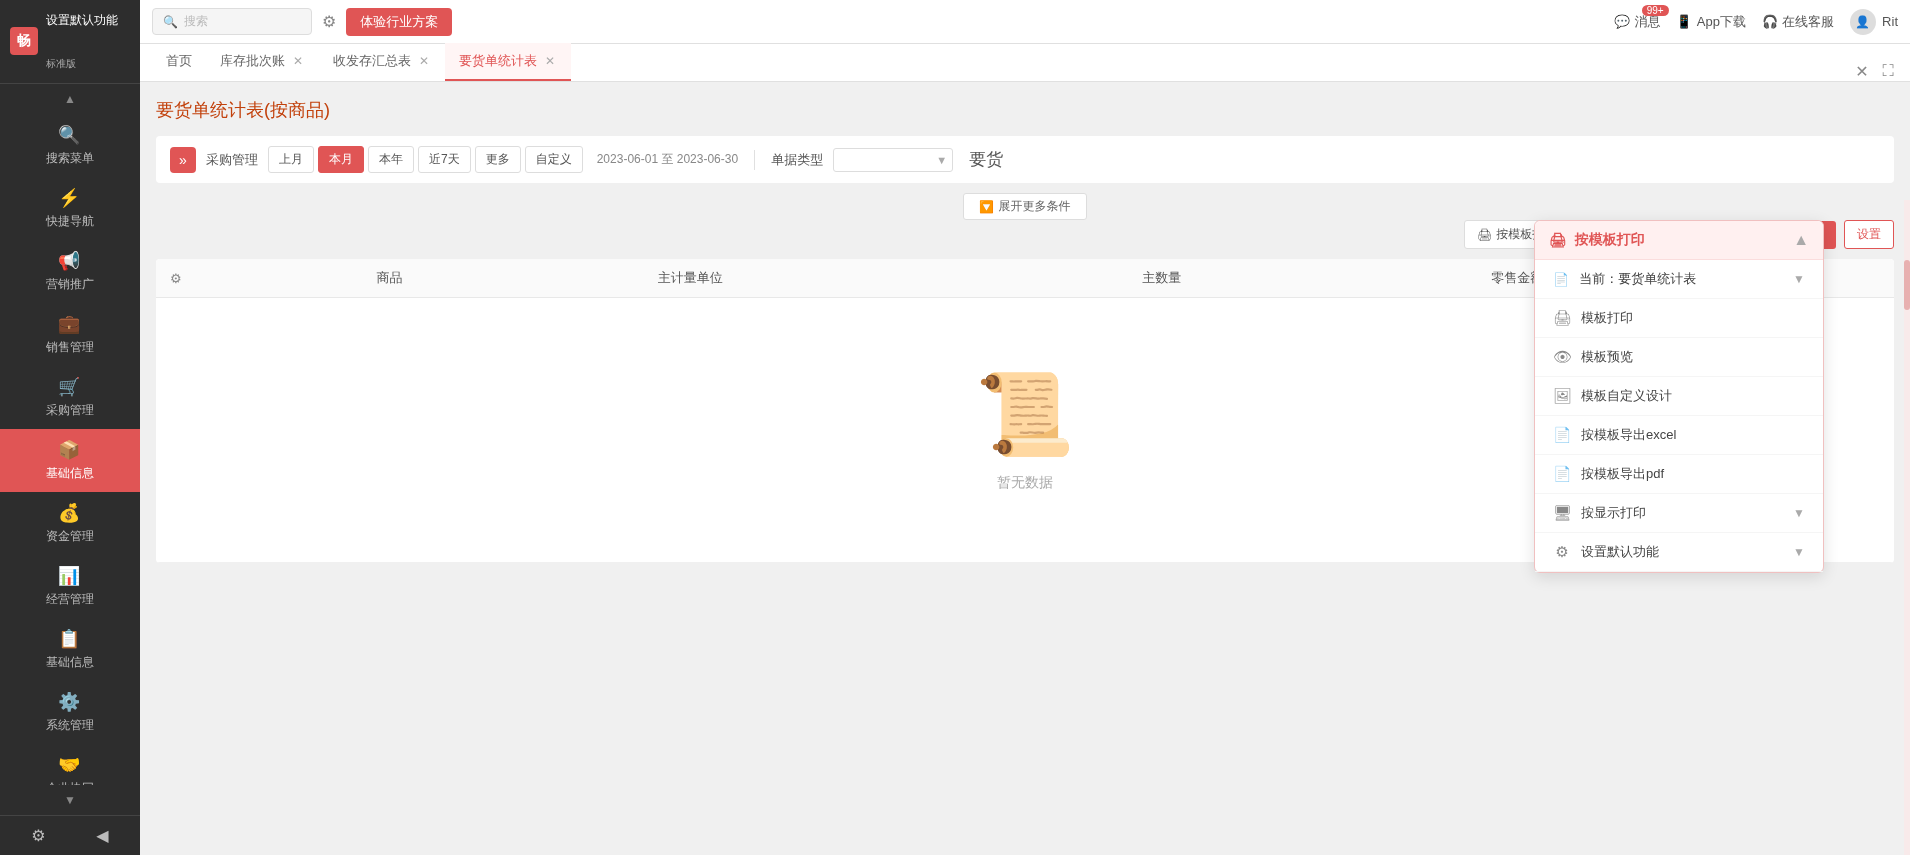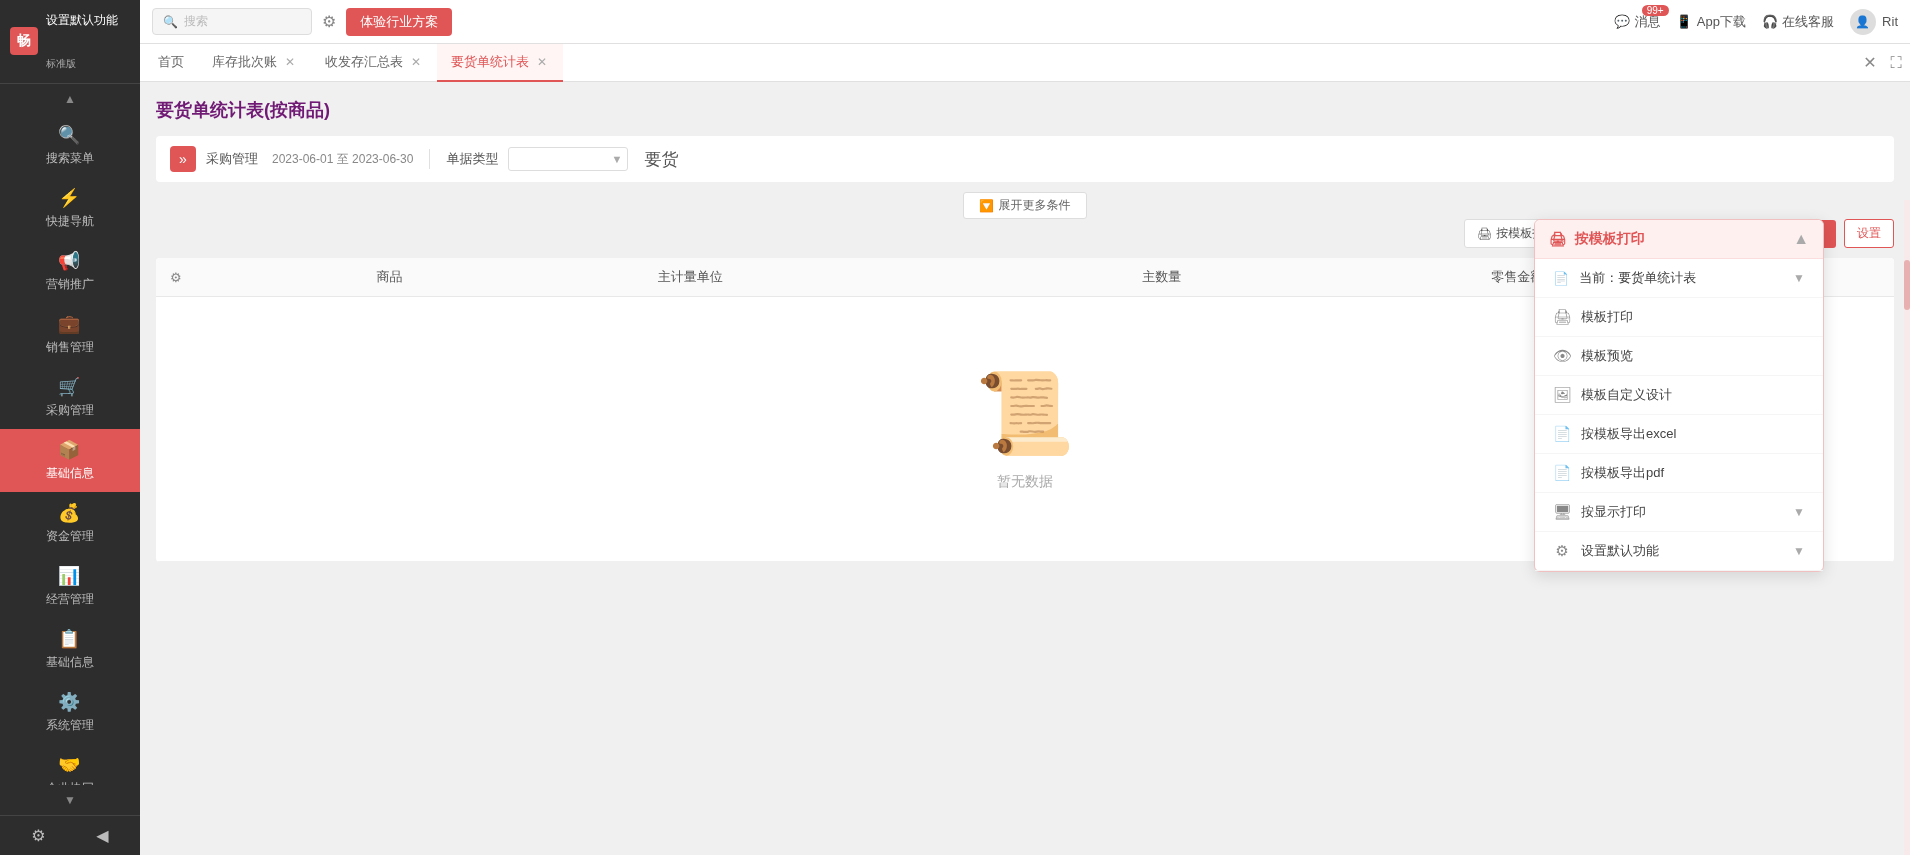--- a/index.html
+++ b/index.html
@@ -31,30 +31,30 @@
     .topbar-gear { color: #888; font-size: 16px; cursor: pointer; }
     .topbar-trial { background: #e05555; color: #fff; border: none; border-radius: 4px; padding: 5px 14px; font-size: 13px; cursor: pointer; }
     .topbar-spacer { flex: 1; }
     .topbar-right { display: flex; align-items: center; gap: 16px; }
     .topbar-badge { position: relative; display: flex; align-items: center; gap: 4px; color: #555; font-size: 13px; cursor: pointer; }
     .badge-red { background: #e05555; color: #fff; border-radius: 8px; font-size: 10px; padding: 0 5px; position: absolute; top: -8px; right: -8px; }
     .topbar-user { display: flex; align-items: center; gap: 6px; color: #555; cursor: pointer; }
     .user-avatar { width: 26px; height: 26px; background: #ddd; border-radius: 50%; display: flex; align-items: center; justify-content: center; font-size: 12px; color: #888; }
 
     
-    .tabs { display: flex; align-items: center; background: #fff; border-bottom: 1px solid #e0e0e0; padding: 0 4px; height: 38px; flex-shrink: 0; }
+    .tabs { display: flex; align-items: flex-end; background: #fff; border-bottom: 1px solid #e0e0e0; padding: 0 12px; height: 38px; flex-shrink: 0; }
     .tab { display: flex; align-items: center; gap: 6px; padding: 0 14px; height: 38px; font-size: 13px; color: #666; cursor: pointer; border-bottom: 2px solid transparent; position: relative; white-space: nowrap; }
     .tab.active { color: #e05555; border-bottom: 2px solid #e05555; background: #fff5f5; }
     .tab-close { font-size: 12px; color: #aaa; cursor: pointer; display: flex; align-items: center; justify-content: center; width: 14px; height: 14px; border-radius: 50%; }
     .tab-window-btns { margin-left: auto; display: flex; gap: 8px; align-items: center; }
     .win-btn { width: 20px; height: 20px; border: none; background: none; cursor: pointer; font-size: 16px; color: #888; display: flex; align-items: center; justify-content: center; }
 
     
     .content { flex: 1; overflow: auto; padding: 16px; position: relative; }
-    .page-title { font-size: 18px; font-weight: bold; color: #701a75; margin-bottom: 14px; }
+    .page-title { font-size: 18px; font-weight: normal; color: #c2410c; margin-bottom: 14px; }
 
     
     .filter-bar { background: #fff; border-radius: 4px; padding: 10px 14px; margin-bottom: 10px; display: flex; align-items: center; gap: 10px; flex-wrap: wrap; }
     .filter-expand-btn { background: #e05555; color: #fff; border: none; border-radius: 4px; width: 26px; height: 26px; display: flex; align-items: center; justify-content: center; cursor: pointer; font-size: 14px; }
     .filter-label { color: #555; font-size: 13px; white-space: nowrap; }
     .date-btn { padding: 4px 10px; border: 1px solid #ddd; border-radius: 3px; background: #fff; cursor: pointer; font-size: 12px; color: #555; }
     .date-btn.active { background: #e05555; color: #fff; border-color: #e05555; }
     .date-range { font-size: 12px; color: #888; margin-left: 4px; }
     .filter-separator { width: 1px; height: 20px; background: #e0e0e0; margin: 0 6px; }
     .filter-type-label { color: #555; font-size: 13px; }
@@ -216,20 +216,28 @@
   <button class="win-btn">⛶</button>
 </div>
     </div>
 
   <div class="content">
     <div class="page-title">要货单统计表(按商品)</div>
 
     <div class="filter-bar">
       <button class="filter-expand-btn">»</button>
       <span class="filter-label">采购管理</span>
+      <div id="date-buttons" style="display:flex;gap:4px;align-items:center;">
+          <button class="date-btn">上月</button>
+          <button class="date-btn active">本月</button>
+          <button class="date-btn">本年</button>
+          <button class="date-btn">近7天</button>
+          <button class="date-btn">更多</button>
+          <button class="date-btn">自定义</button>
+        </div>
       <span class="date-range">2023-06-01 至 2023-06-30</span>
       <div class="filter-separator"></div>
       <span class="filter-type-label">单据类型</span>
       <div style="position:relative;display:inline-block;">
         <select class="filter-select">
           <option></option>
         </select>
         <span style="position:absolute;right:6px;top:50%;transform:translateY(-50%);pointer-events:none;color:#aaa;font-size:11px;">▼</span>
       </div>
       <span class="filter-yaohuo-label">要货</span>

